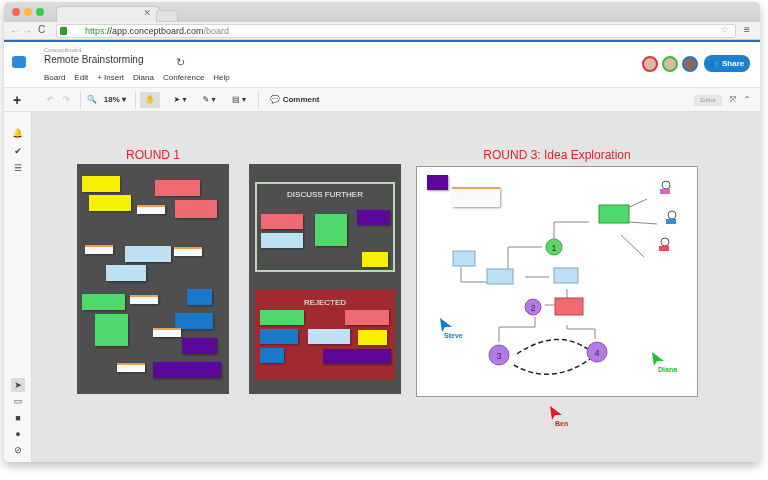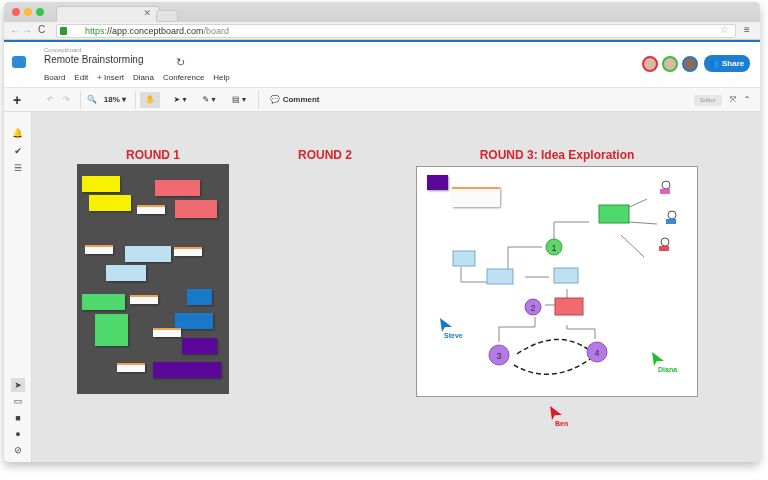--- a/index.html
+++ b/index.html
@@ -26,21 +26,21 @@
 #menu{position:absolute;left:40px;top:31px;font-size:8px;color:#333;display:flex;gap:9px}
 .avatar{position:absolute;top:14px;width:16px;height:16px;border-radius:50%;border:2px solid;background:#d8b9a4}
 #share{position:absolute;left:700px;top:13px;width:46px;height:17px;background:#1d7fd0;color:#fff;font-size:8px;font-weight:bold;border-radius:8px;text-align:center;line-height:17px}
 #toolbar{position:absolute;left:0;top:86px;width:100%;height:24px;background:#f7f7f7;border-bottom:1px solid #ddd;font-size:8px;color:#333}
 .tb{position:absolute;top:4px;height:16px;line-height:16px;text-align:center}
 .sep{position:absolute;top:3px;width:1px;height:18px;background:#ddd}
 #editor{position:absolute;left:690px;top:7px;width:28px;height:11px;background:#e6e6e6;color:#999;font-size:6px;line-height:11px;text-align:center;border-radius:2px}
 #leftbar{position:absolute;left:0;top:110px;width:28px;height:350px;background:#f7f7f7;border-right:1px solid #ddd}
 .lb{position:absolute;left:7px;width:14px;height:14px;font-size:9px;color:#444;text-align:center;line-height:14px}
 #canvas{position:absolute;left:28px;top:110px;width:728px;height:350px;background:#e4e4e4}
-.rtitle{position:absolute;color:#d8242c;font-weight:bold;font-size:12px;text-align:center}
+.rtitle{position:absolute;color:#d8242c;font-weight:normal;font-size:12px;text-align:center}
 .board{position:absolute;background:#4f4f4f}
 .note{position:absolute;box-shadow:1px 1px 2px rgba(0,0,0,.4)}
 .comm{position:absolute;background:#fafafa;box-shadow:1px 1px 2px rgba(0,0,0,.4);border-top:2px solid #f0a050}
 .y{background:#f7f000}.r{background:#f06a72}.lb2{background:#bde0f3}.g{background:#4fd86b}.b{background:#1979c8}.p{background:#5a079a}
 #r3{position:absolute;background:#fff;border:1px solid #999}
 .cursorlbl{position:absolute;font-size:7px;font-weight:bold}
 </style>
 </head>
 <body>
 
@@ -133,21 +133,40 @@
       <div class="comm" style="left:53px;top:131px;width:28px;height:9px"></div>
       <div class="note b" style="left:110px;top:125px;width:25px;height:16px"></div>
       <div class="note g" style="left:18px;top:150px;width:33px;height:32px"></div>
       <div class="note b" style="left:98px;top:149px;width:38px;height:16px"></div>
       <div class="comm" style="left:76px;top:164px;width:28px;height:9px"></div>
       <div class="note p" style="left:105px;top:174px;width:35px;height:16px"></div>
       <div class="comm" style="left:40px;top:199px;width:28px;height:9px"></div>
       <div class="note p" style="left:76px;top:198px;width:68px;height:16px"></div>
     </div>
 
-    <div class="rtitle" style="left:217px;top:36px;width:152px">ROUND 2</div>
+    <div class="board" style="left:217px;top:52px;width:152px;height:230px">
+      <div style="position:absolute;left:6px;top:18px;width:140px;height:90px;border:2px solid #b8d8b8">
+        <div style="position:absolute;left:0;top:6px;width:100%;text-align:center;color:#fff;font-size:8px">DISCUSS FURTHER</div>
+        <div class="note r" style="left:4px;top:30px;width:42px;height:15px"></div>
+        <div class="note lb2" style="left:4px;top:49px;width:42px;height:15px"></div>
+        <div class="note g" style="left:58px;top:30px;width:32px;height:32px"></div>
+        <div class="note p" style="left:100px;top:26px;width:33px;height:15px"></div>
+        <div class="note y" style="left:105px;top:68px;width:26px;height:15px"></div>
+      </div>
+      <div style="position:absolute;left:6px;top:126px;width:140px;height:90px;background:#a12a30">
+        <div style="position:absolute;left:0;top:8px;width:100%;text-align:center;color:#fff;font-size:8px">REJECTED</div>
+        <div class="note g" style="left:5px;top:20px;width:44px;height:15px"></div>
+        <div class="note r" style="left:90px;top:20px;width:44px;height:15px"></div>
+        <div class="note b" style="left:5px;top:39px;width:38px;height:15px"></div>
+        <div class="note lb2" style="left:53px;top:39px;width:42px;height:15px"></div>
+        <div class="note y" style="left:103px;top:40px;width:29px;height:15px"></div>
+        <div class="note b" style="left:5px;top:58px;width:24px;height:15px"></div>
+        <div class="note p" style="left:68px;top:59px;width:68px;height:15px"></div>
+      </div>
+    </div>
 
     <div class="rtitle" style="left:384px;top:36px;width:282px">ROUND 3: Idea Exploration</div>
     <div id="r3" style="left:384px;top:54px;width:282px;height:231px">
       <svg width="282" height="231" style="position:absolute;left:0;top:0">
         <g stroke="#888" stroke-width="1" fill="none">
           <path d="M44 100 L44 115 L70 115"></path>
           <path d="M91 105 L91 80 L125 80"></path>
           <path d="M108 110 L132 110"></path>
           <path d="M137 80 L137 55 L172 55"></path>
           <path d="M212 55 L240 57"></path>

